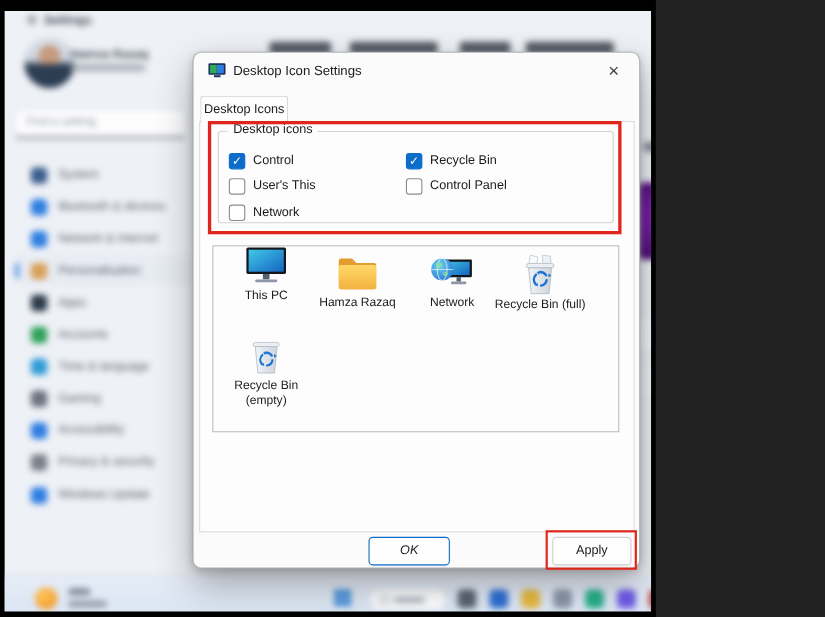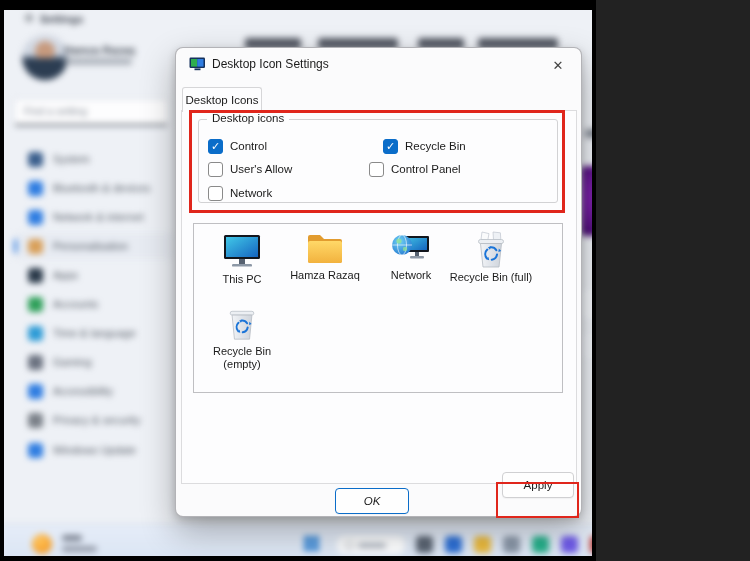--- a/index.html
+++ b/index.html
@@ -211,40 +211,40 @@
 
       <div class="redbox grp-red"></div>
       <div class="fieldset">
         <span class="legend">Desktop icons</span>
       </div>
 
       <div class="cbrow" style="left:32px;top:90px">
           <span class="cbx on"></span>
           <span class="cblabel">Control</span>
         </div>
-      <div class="cbrow" style="left:207px;top:90px">
+      <div class="cbrow" style="left:193px;top:90px">
           <span class="cbx on"></span>
           <span class="cblabel">Recycle Bin</span>
         </div>
       <div class="cbrow" style="left:32px;top:113px">
           <span class="cbx"></span>
-          <span class="cblabel">User's Allow</span>
+          <span class="cblabel">User's This</span>
         </div>
       <div class="cbrow" style="left:193px;top:113px">
           <span class="cbx"></span>
           <span class="cblabel">Control Panel</span>
         </div>
       <div class="cbrow" style="left:32px;top:137px">
           <span class="cbx"></span>
           <span class="cblabel">Network</span>
         </div>
 
       <div class="iconlist">
 
-        <div class="icon-item" style="left:8px;top:10px;width:80px">
+        <div class="icon-item" style="left:8px;top:0;width:80px">
           <svg width="42" height="36" viewBox="0 0 42 36">
             <defs>
                 <linearGradient id="scr" x1="0" y1="0" x2="1" y2="1">
               <stop offset="0" stop-color="#41c8e8"></stop>
                   <stop offset="1" stop-color="#1565c0"></stop>
                 </linearGradient>
               </defs>
             <rect x="3" y="1" width="36" height="24" rx="1.5" fill="#12161d"></rect>
             <rect x="5" y="3" width="32" height="20" fill="url(#scr)"></rect>
             <rect x="18" y="25" width="6" height="5" fill="#566170"></rect>
@@ -337,21 +337,21 @@
             <path d="M28.4,17.9 l0.4,-3.4 2.4,2.4 z" fill="#1a74d8"></path>
             <path d="M19.2,26.3 l-3.3,-1 2.6,-2.2 z" fill="#1a74d8"></path>
           </svg>
           <div class="ilabel">Recycle Bin (empty)</div>
         </div>
       </div>
 
 
 
       <div class="btn default" style="left:159px;top:440px;width:72px">OK</div>
-      <div class="btn" style="left:326px;top:424px;width:70px">Apply</div>
+      <div class="btn" style="left:326px;top:440px;width:70px">Apply</div>
       <div class="redbox apply-red"></div>
     </div>
   </div>
 
   <div class="abs" style="left:0;top:0;width:750px;height:10px;background:#000;z-index:50"></div>
   <div class="abs" style="left:0;top:0;width:4px;height:561px;background:#000;z-index:50"></div>
   <div class="abs" style="right:0;top:0;width:4px;height:561px;background:#000;z-index:50"></div>
   <div class="abs" style="left:0;bottom:0;width:750px;height:5px;background:#000;z-index:50"></div>
 </div>
 

